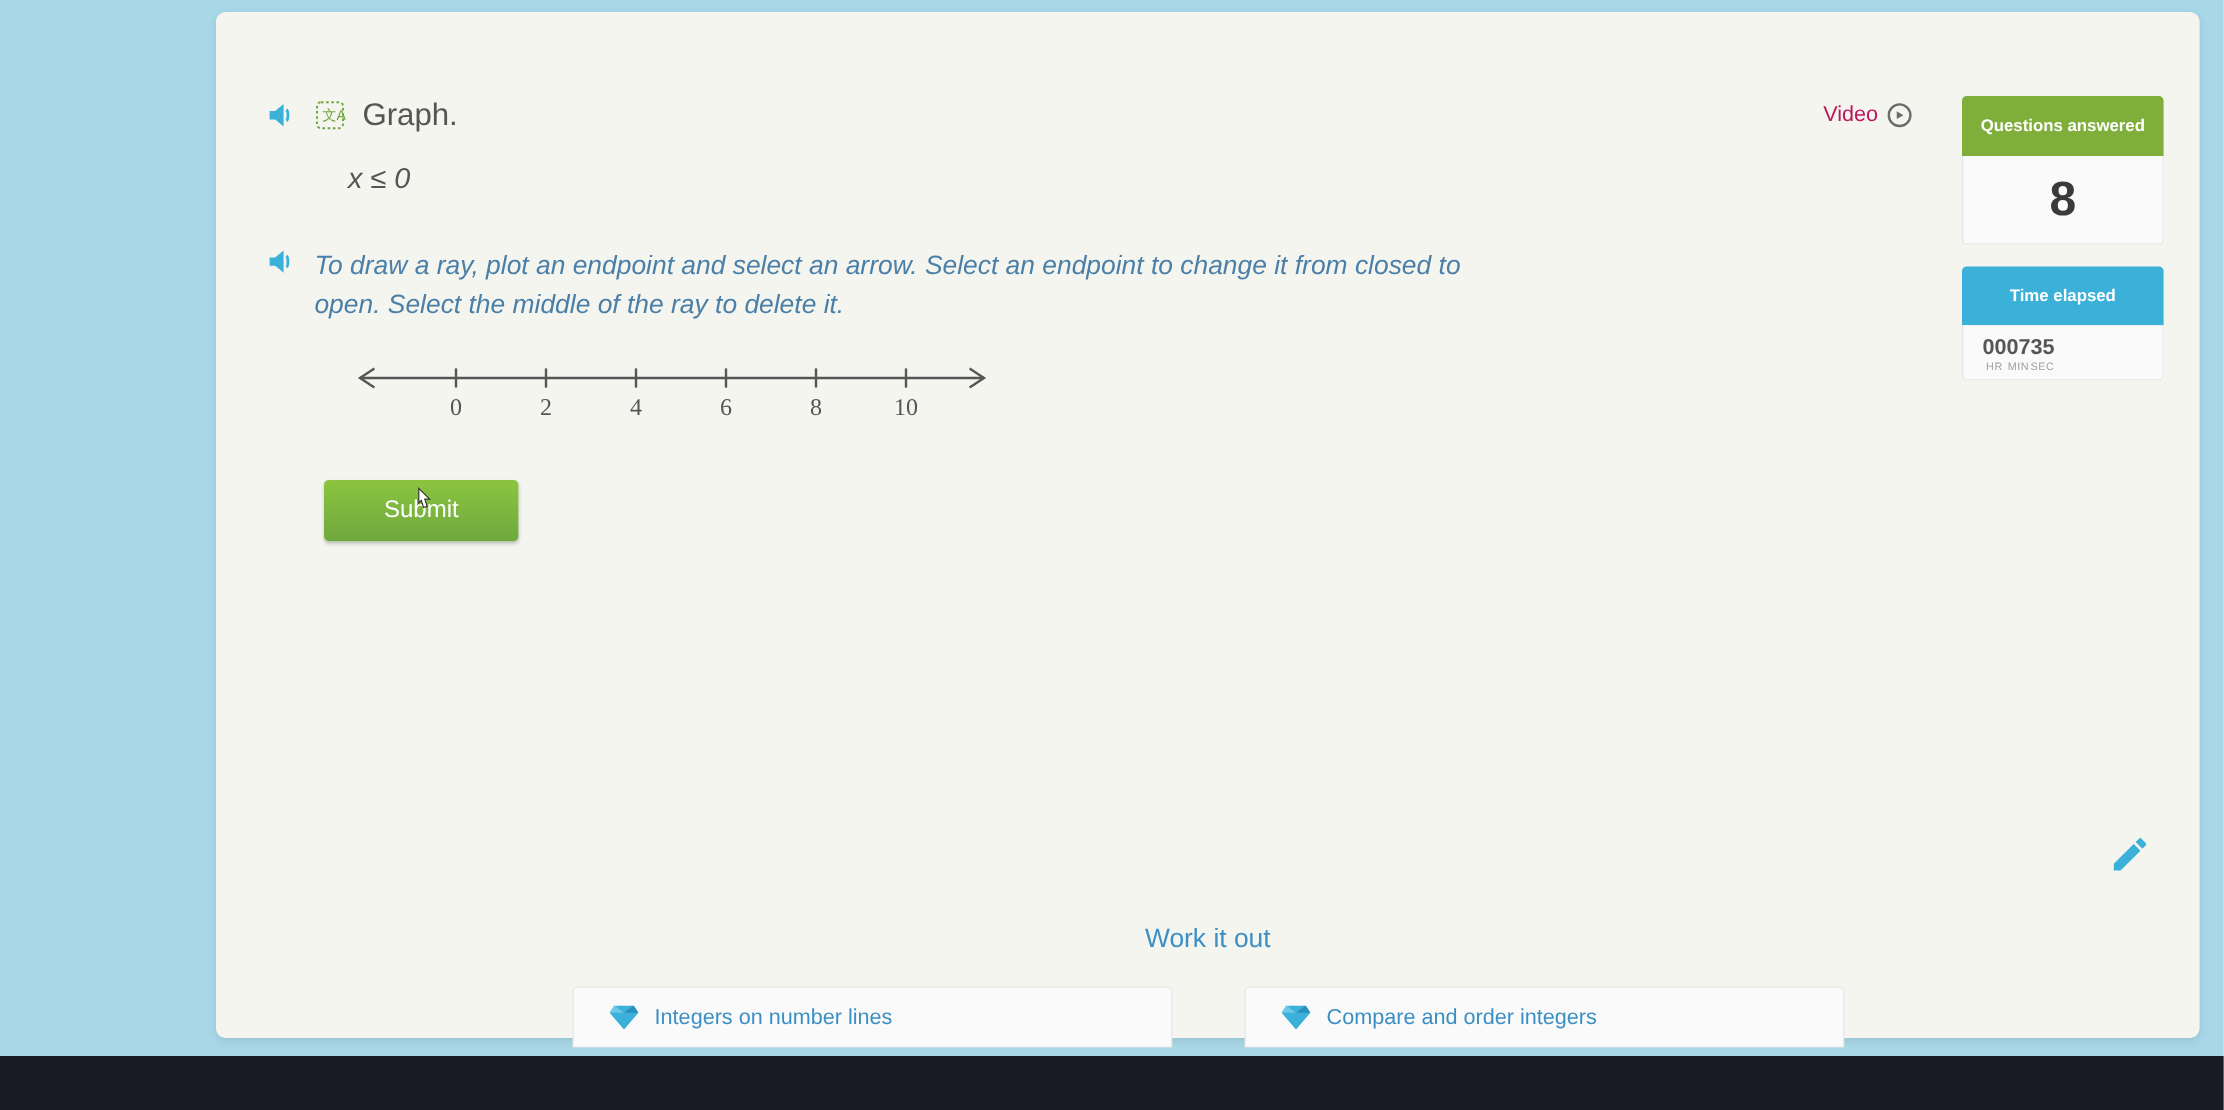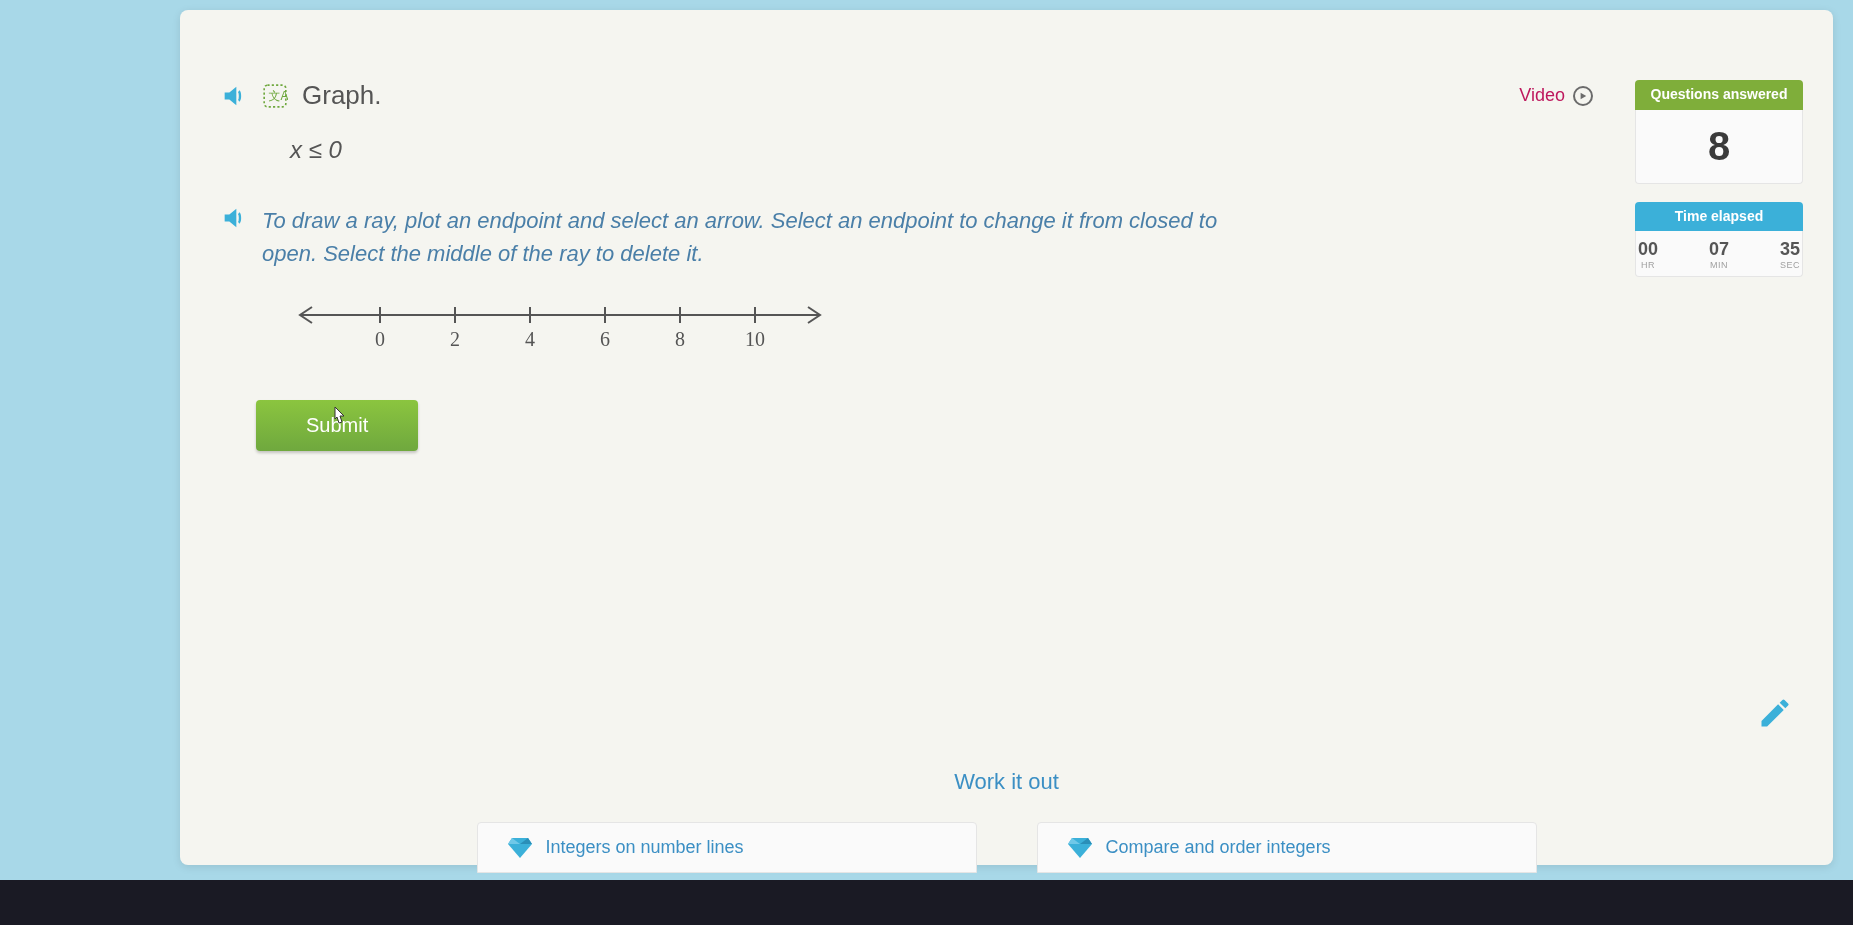--- a/index.html
+++ b/index.html
@@ -86,21 +86,21 @@
     .submit-btn {
       background: #7ab51d;
       background: linear-gradient(180deg, #8bc53f 0%, #6fa83e 100%);
       color: #fff;
       border: none;
       padding: 14px 50px;
       font-size: 20px;
       border-radius: 4px;
       cursor: pointer;
       position: relative;
-      margin-left: 36px;
+      margin-left: 50px;
       box-shadow: 0 2px 3px rgba(0,0,0,0.2);
     }
     .cursor-icon {
       position: absolute;
       left: 50%;
       top: 4px;
       transform: translateX(-10px);
       pointer-events: none;
     }
     .video-link {
@@ -131,21 +131,21 @@
       right: 30px;
       width: 168px;
       display: flex;
       flex-direction: column;
       gap: 0;
     }
     .stat-header {
       color: #fff;
       font-size: 14px;
       text-align: center;
-      padding: 6px 6px;
+      padding: 16px 6px;
       border-radius: 4px 4px 0 0;
       font-weight: bold;
       line-height: 1.25;
     }
     .stat-header.green { background: #7fae3a; }
     .stat-header.blue { background: #3bb0d9; }
     .stat-header.orange { background: #d9563a; }
     .stat-value-box {
       background: #fafafa;
       text-align: center;
@@ -155,23 +155,23 @@
       border-top: none;
     }
     .stat-big {
       font-size: 40px;
       font-weight: bold;
       color: #3a3a3a;
     }
     .stat-block { margin-bottom: 18px; }
     .time-grid {
       display: flex;
-      justify-content: space-between;
+      justify-content: flex-start;
       background: #fafafa;
-      padding: 8px 2px 6px;
+      padding: 8px 16px 6px;
       border-radius: 0 0 4px 4px;
       border: 1px solid #e5e5e5;
       border-top: none;
     }
     .time-col {
       text-align: center;
     }
     .time-val {
       font-size: 18px;
       font-weight: bold;

